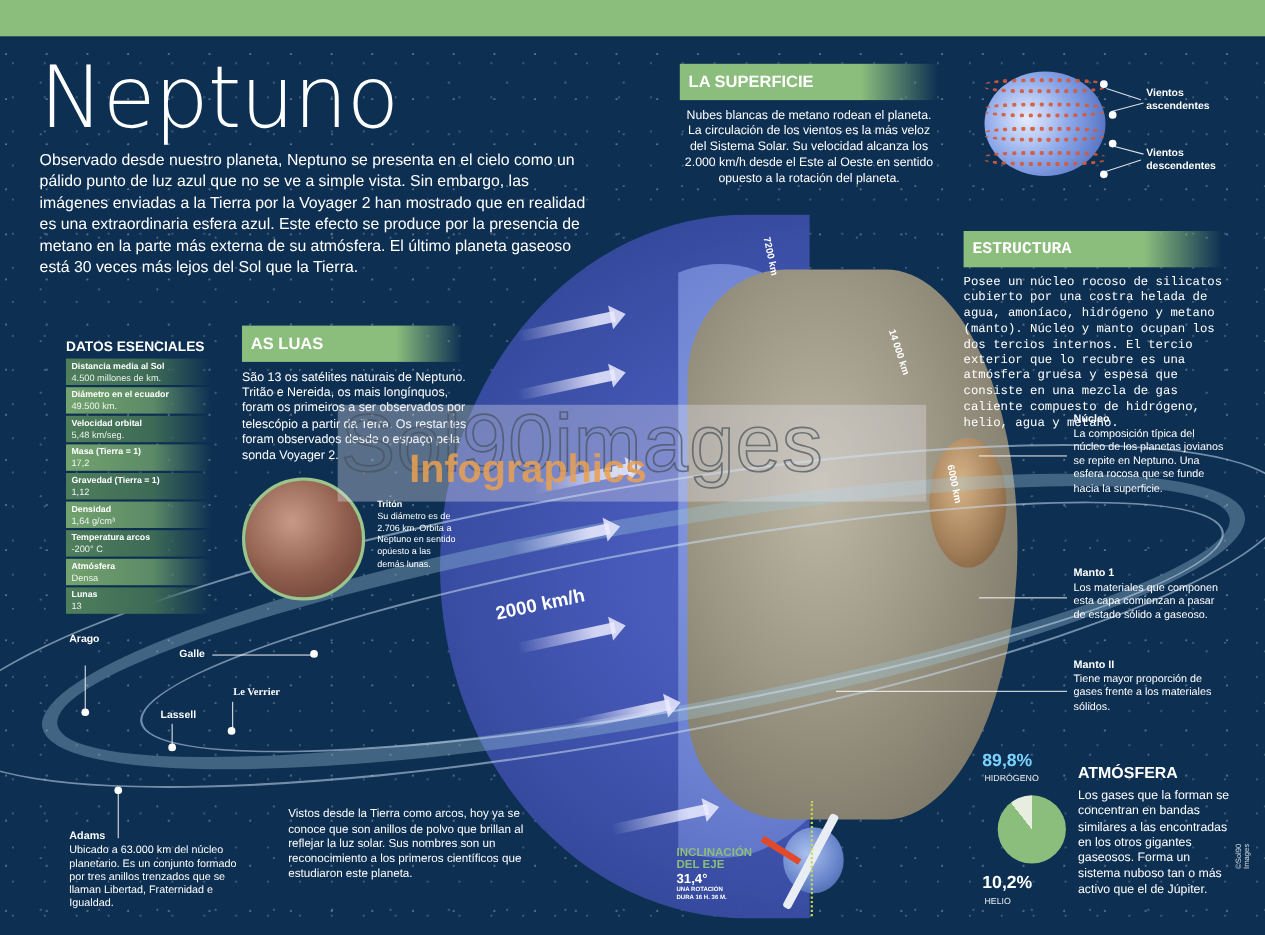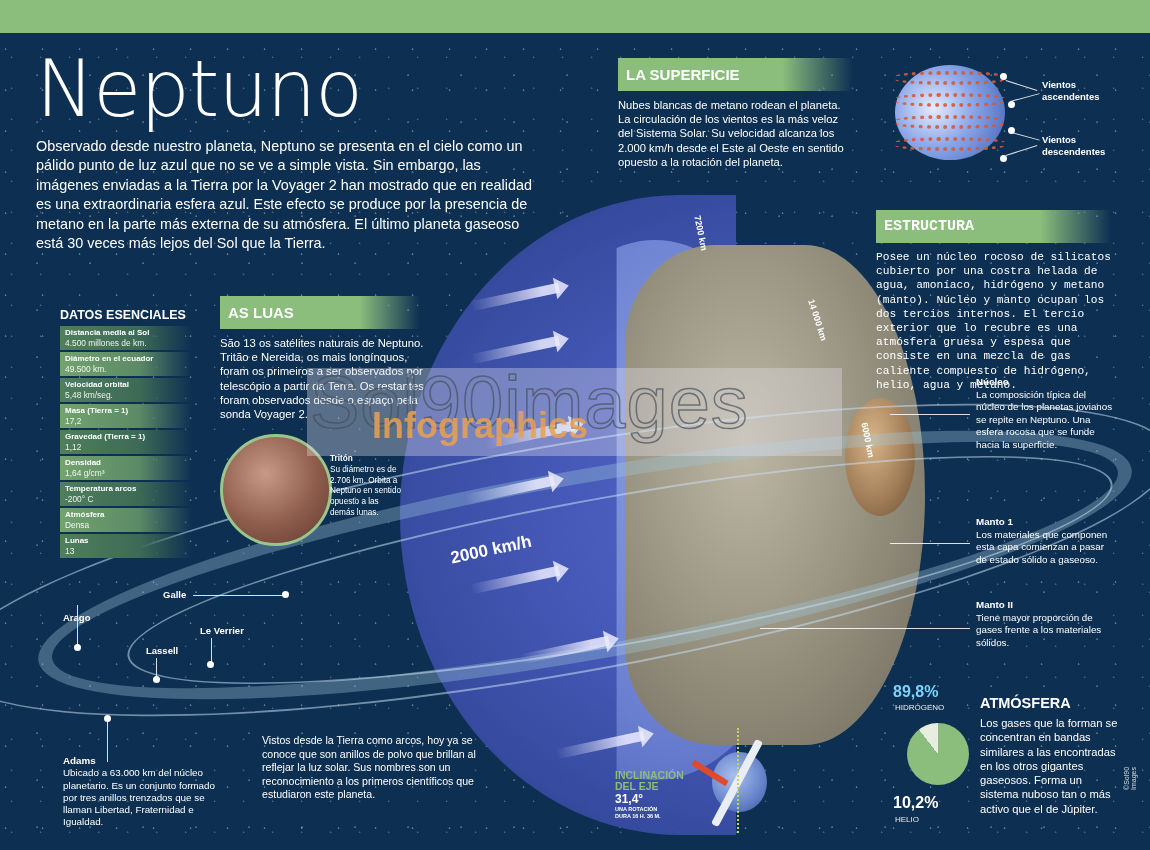--- a/index.html
+++ b/index.html
@@ -61,21 +61,21 @@
   .ring { border-radius: 50%; border: 2px solid rgba(200,220,240,0.55); transform: rotate(-10deg); }
   .ring-thick { border-width: 14px; border-color: rgba(160,200,220,0.35); }
   .arrow { width: 90px; height: 10px; background: linear-gradient(90deg, rgba(255,255,255,0) 0%, rgba(235,235,255,0.85) 80%); transform: rotate(-12deg); }
   .arrow::after { content: ""; position: absolute; right: -10px; top: -6px; border-left: 14px solid rgba(235,235,255,0.85); border-top: 11px solid transparent; border-bottom: 11px solid transparent; }
 
   .dim-label { font-size: 9px; font-weight: bold; color: #fff; }
   .speed-label { left: 450px; top: 540px; font-size: 17px; font-weight: bold; transform: rotate(-12deg); }
 
   
   .superficie { left: 618px; top: 58px; width: 235px; }
-  .superficie .body-text { margin-top: 7px; width: 235px; }
+  .superficie .body-text { margin-top: 7px; width: 235px; text-align: center; }
   .vientos-globe {
     left: 895px; top: 65px; width: 110px; height: 95px; border-radius: 50%;
     background: radial-gradient(circle at 35% 45%, #e6ecff 0%, #8aa6e8 45%, #3f5db5 100%);
   }
   .wave { left: 0; width: 110px; height: 14px; border-top: 4px dotted #d65a3a; border-bottom: 4px dotted #d65a3a; border-radius: 40%; opacity: 0.9; }
   .vientos-label { font-size: 9.5px; font-weight: bold; line-height: 11.5px; }
   .dot { width: 7px; height: 7px; background: #fff; border-radius: 50%; }
 
   
   .estructura { left: 876px; top: 210px; width: 235px; font-family: Liberation Mono, monospace; }
@@ -87,21 +87,21 @@
   .vline { width: 1px; background: rgba(255,255,255,0.85); }
 
   
   .luas { left: 220px; top: 296px; width: 200px; }
   .luas .body-text { margin-top: 7px; width: 210px; font-size: 11.3px; }
   .triton-ball {
     left: 220px; top: 434px; width: 112px; height: 112px; border-radius: 50%;
     border: 3px solid #9ac58c;
     background: radial-gradient(circle at 40% 35%, #c89a86 0%, #8e5c4c 55%, #5e3a30 100%);
   }
-  .triton-text { left: 330px; top: 454px; width: 75px; font-size: 8.2px; line-height: 10.8px; }
+  .triton-text { left: 343px; top: 454px; width: 75px; font-size: 8.2px; line-height: 10.8px; }
 
   
   .anillos { left: 262px; top: 715px; width: 205px; }
   .anillos .body-text { margin-top: 19px; width: 245px; font-size: 10.6px; line-height: 13.6px; }
   .ring-name { font-size: 9.5px; font-weight: bold; }
   .adams-text { left: 63px; top: 755px; width: 160px; font-size: 9.8px; line-height: 12.3px; }
 
   
   .incl { left: 615px; top: 770px; }
   .incl .h { color: #8bbd7c; font-weight: bold; font-size: 10.5px; line-height: 11px; }
@@ -247,29 +247,29 @@
   <b>Manto 1</b><br>
   <span>Los materiales que componen esta capa comienzan a pasar de estado sólido a gaseoso.</span>
 </div>
 
 <div class="abs hline" style="left:760px; top:628px; width:210px;"></div>
 <div class="abs callout" style="left:976px; top:599px;">
   <b>Manto II</b><br>
   <span>Tiene mayor proporción de gases frente a los materiales sólidos.</span>
 </div>
 
-<div class="abs ring-name" style="left:63px; top:612px;">Arago</div>
+<div class="abs ring-name" style="left:63px; top:576px;">Arago</div>
 <div class="abs vline" style="left:77px; top:605px; height:40px;"></div>
 <div class="abs dot" style="left:74px; top:644px;"></div>
 
 <div class="abs ring-name" style="left:163px; top:589px;">Galle</div>
 <div class="abs hline" style="left:193px; top:595px; width:90px;"></div>
 <div class="abs dot" style="left:282px; top:591px;"></div>
 
-<div class="abs ring-name" style="left:200px; top:625px;">Le Verrier</div>
+<div class="abs ring-name" style="left:212px; top:625px;font-family:Liberation Serif, serif;">Le Verrier</div>
 <div class="abs vline" style="left:211px; top:638px; height:25px;"></div>
 <div class="abs dot" style="left:207px; top:661px;"></div>
 
 <div class="abs ring-name" style="left:146px; top:645px;">Lassell</div>
 <div class="abs vline" style="left:156px; top:658px; height:20px;"></div>
 <div class="abs dot" style="left:153px; top:676px;"></div>
 
 <div class="abs dot" style="left:104px; top:715px;"></div>
 <div class="abs vline" style="left:107px; top:720px; height:42px;"></div>
 <div class="abs adams-text">

